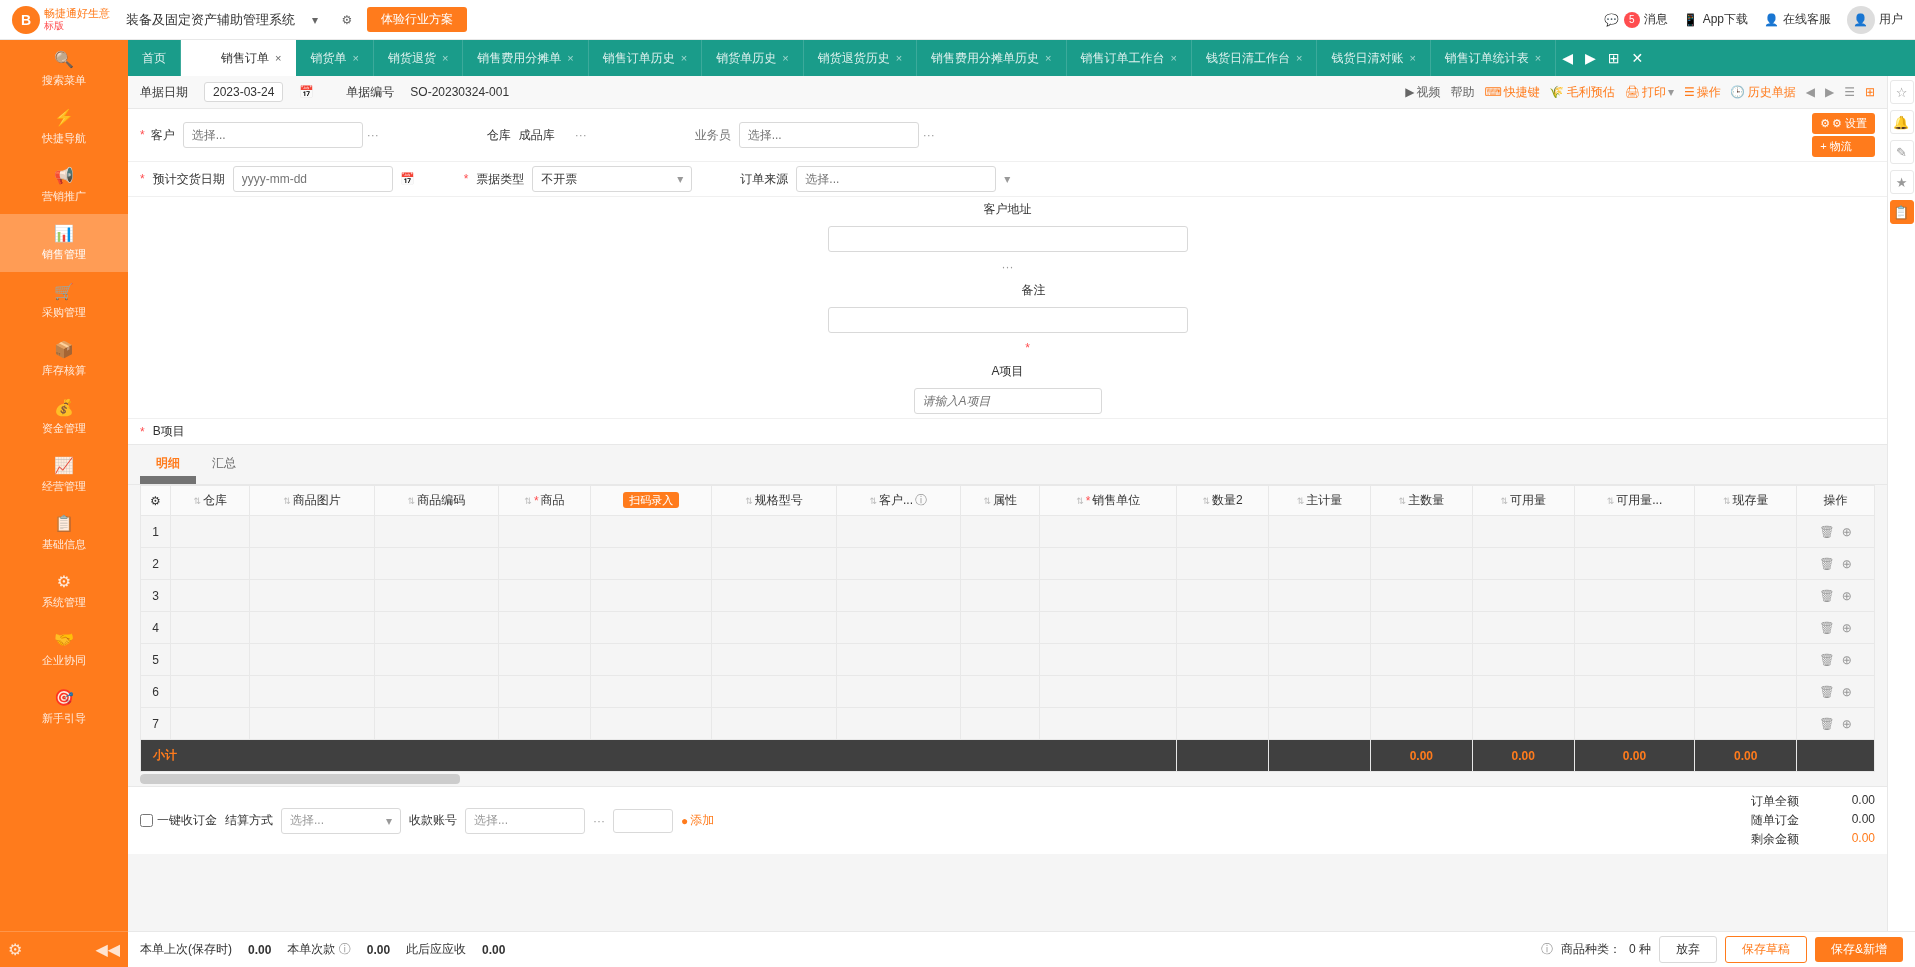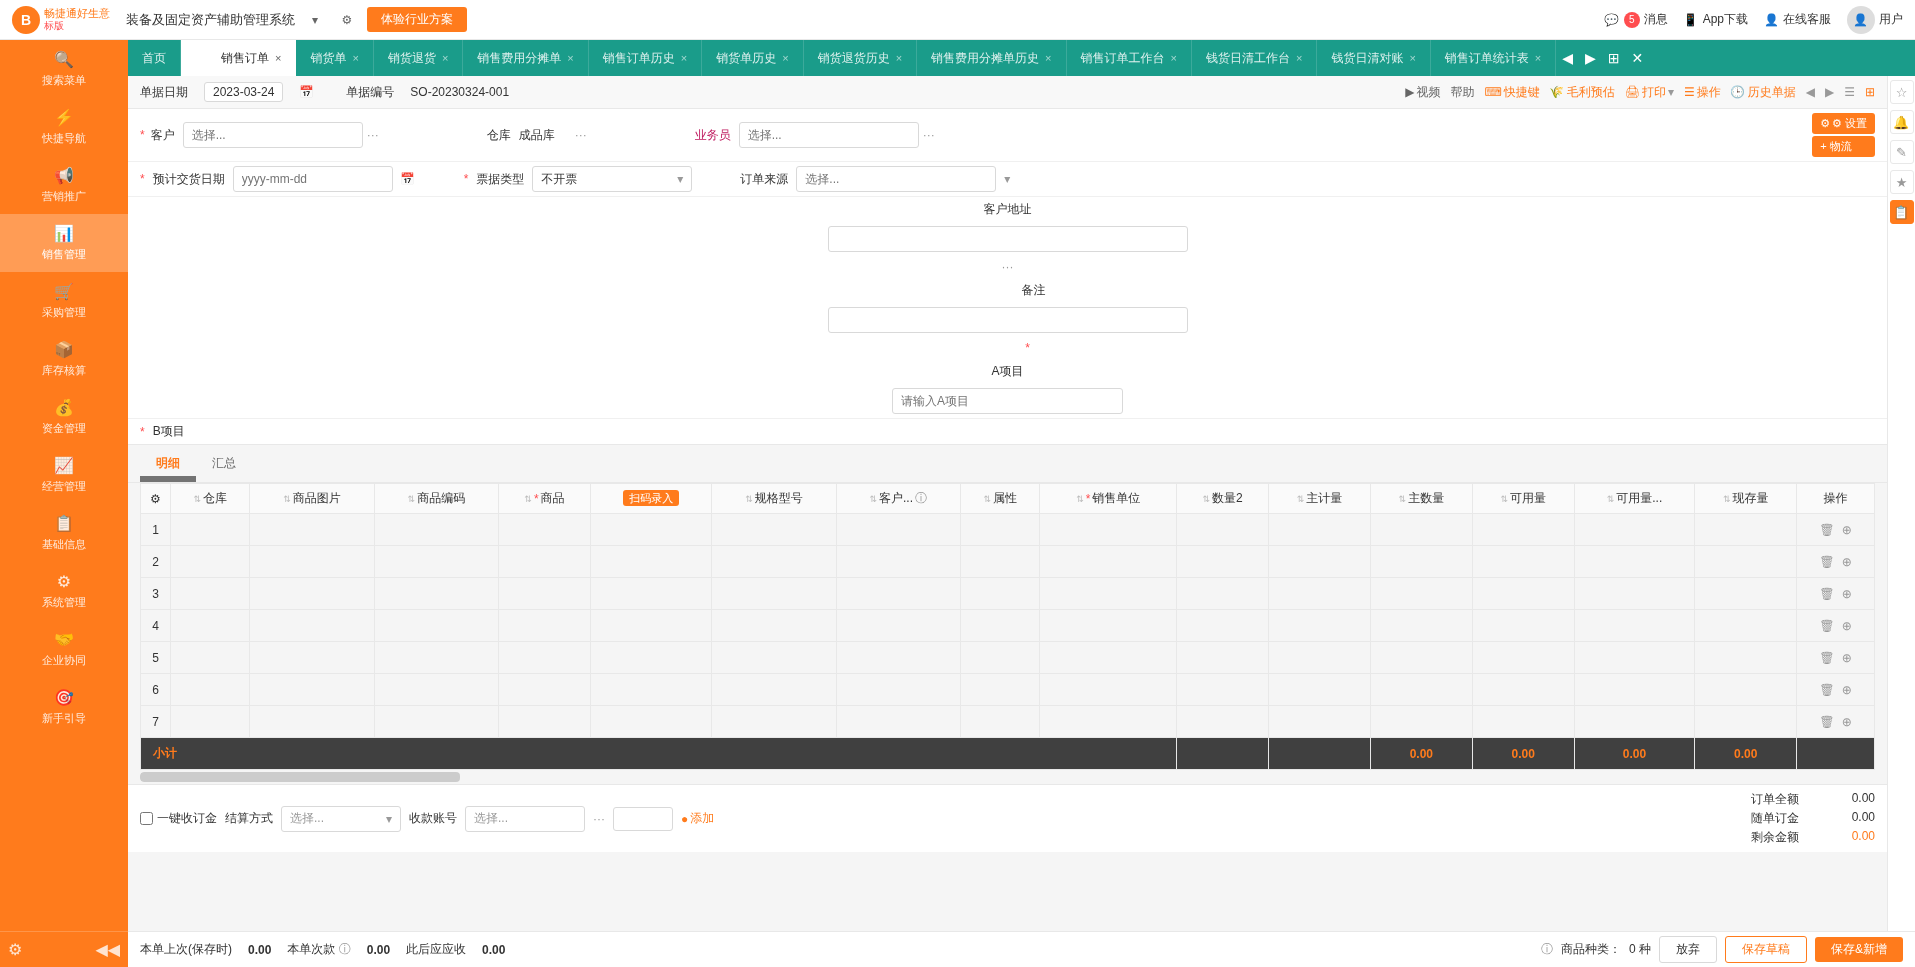--- a/index.html
+++ b/index.html
@@ -39,21 +39,21 @@
     .tab-nav-btn { color: white; padding: 0 6px; cursor: pointer; font-size: 14px; display: flex; align-items: center; height: 36px; }
     .form-input { border: 1px solid #d9d9d9; border-radius: 3px; padding: 3px 8px; font-size: 12px; color: #999; min-width: 120px; height: 26px; }
     .form-input.date-input { min-width: 130px; color: #333; }
     .select-input { display: flex; align-items: center; border: 1px solid #d9d9d9; border-radius: 3px; padding: 3px 8px; font-size: 12px; min-width: 120px; height: 26px; gap: 4px; }
     .select-arrow { color: #999; margin-left: auto; }
     .quick-btn { background: #ff7b1c; color: white; border: none; padding: 3px 8px; border-radius: 3px; cursor: pointer; font-size: 11px; display: flex; align-items: center; gap: 2px; white-space: nowrap; }
 
     
     .detail-tabs { display: flex; padding: 6px 12px 0; border-bottom: 1px solid #e8e8e8; gap: 0; }
     .detail-tab { padding: 4px 16px; cursor: pointer; font-size: 12px; color: #666; border-bottom: 2px solid transparent; }
-    .detail-tab.active { color: #ff7b1c; border-bottom: 6px solid #737373; font-weight: bold; }
+    .detail-tab.active { color: #ff7b1c; border-bottom: 8px solid #737373; font-weight: bold; }
 
     
     .data-table { width: 100%; border-collapse: collapse; font-size: 12px; }
     .data-table th { background: #fafafa; border: 1px solid #e8e8e8; padding: 6px 4px; text-align: center; white-space: nowrap; color: #333; font-weight: normal; position: relative; }
     .data-table td { border: 1px solid #e8e8e8; padding: 4px; text-align: center; height: 32px; color: #333; }
     .row-num { color: #999; width: 30px; }
     .scan-btn { background: #ff7b1c; color: white; padding: 2px 6px; border-radius: 3px; font-size: 11px; cursor: pointer; }
 
     
     .subtotal-row td { background: #404040; font-weight: bold; color: #ff7b1c; }
@@ -294,21 +294,21 @@
 
             <span style="color:#ff4d4f; margin-right:2px;">*</span>
             <span style="color:#333; margin-right:4px;">客户</span>
             <input type="text" class="form-input" style="width: 180px;" placeholder="选择...">
             <span style="color:#999; cursor:pointer; margin-right:24px;">···</span>
 
             <span style="color:#333; margin-right:4px; margin-left:80px;">仓库</span>
             <span style="color:#333; margin-right:16px;">成品库</span>
             <span style="color:#999; cursor:pointer; margin-right:24px;">···</span>
 
-            <span style="color:#be185d; margin-right:4px; margin-left:80px;">业务员</span>
+            <span style="color:#737373; margin-right:4px; margin-left:80px;">业务员</span>
             <input type="text" class="form-input" style="width: 180px;" placeholder="选择...">
             <span style="color:#999; cursor:pointer;">···</span>
 
             <div style="margin-left:auto; display:flex; flex-direction:column; gap:2px;">
               <button class="quick-btn">
                 <span>⚙</span>
                 <span>⚙ 设置</span>
               </button>
               <button class="quick-btn">
                 <span>+ 物流</span>
@@ -333,21 +333,21 @@
           </div>
 
           <div style="padding: 4px 12px; border-bottom:1px solid #f0f0f0; display:flex; align-items:center; gap:8px; background:white;flex-direction:column;">
             <span style="color:#333; min-width:48px;">客户地址</span>
             <input type="text" class="form-input" style="width: 360px;">
             <span style="color:#999; cursor:pointer;">···</span>
             <span style="margin-left:52px;">备注</span>
             <input type="text" class="form-input" style="width: 360px;">
             <span style="margin-left:40px; color:#ff4d4f;">*</span>
             <span style="color:#333;">A项目</span>
-            <input type="text" class="form-input" style="width: 231px;" placeholder="请输入A项目">
+            <input type="text" class="form-input" style="width: 188px; font-style: italic;" placeholder="请输入A项目">
           </div>
 
           <div style="padding: 4px 12px; border-bottom:1px solid #e8e8e8; display:flex; align-items:center; gap:8px; background:white;">
             <span style="color:#ff4d4f;">*</span>
             <span style="color:#333;">B项目</span>
           </div>
 
           <div class="detail-tabs">
             <div class="detail-tab active">明细</div>
             <div class="detail-tab">汇总</div>

